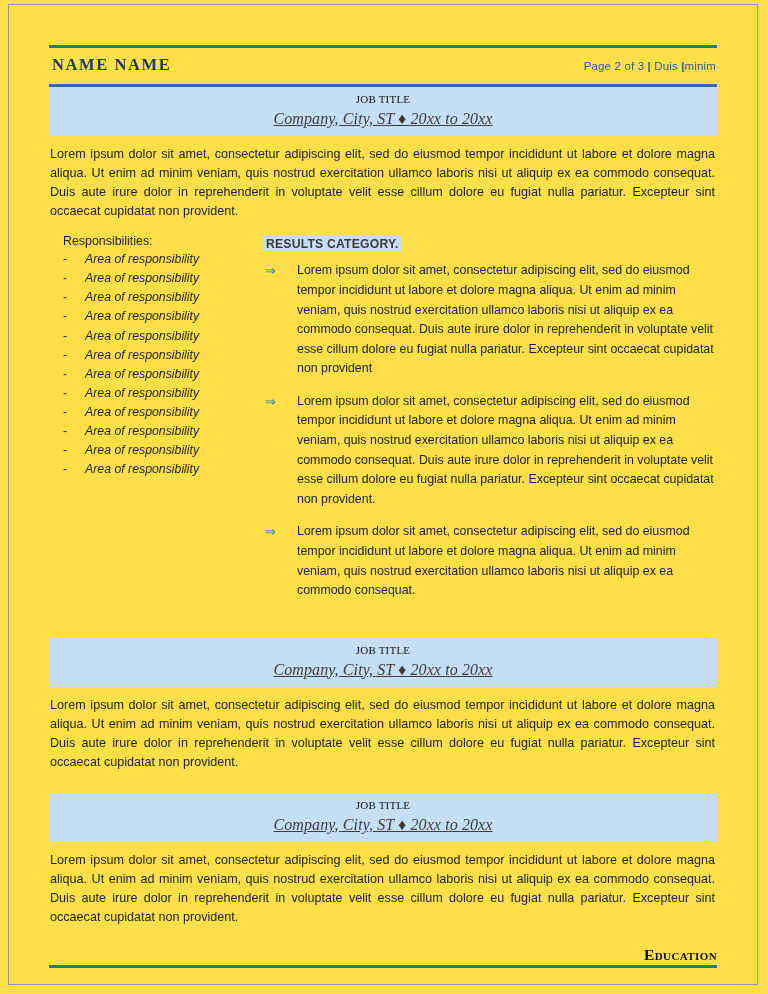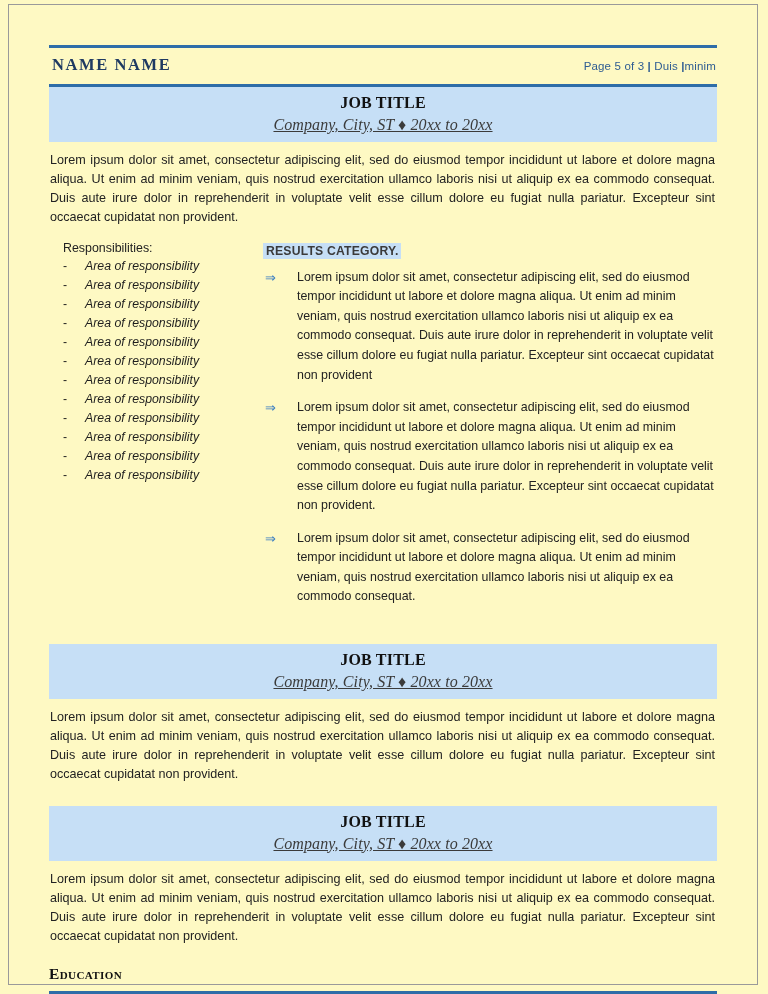--- a/index.html
+++ b/index.html
@@ -10,21 +10,21 @@
   }
   body {
     font-family: "Liberation Sans", sans-serif;
     color: #1a1a1a;
   }
   .page {
     position: relative;
     width: 768px;
     height: 994px;
     box-sizing: border-box;
-    background: #fef9c3;
+    background: #fde047;
     margin: 0 auto;
     overflow: hidden;
   }
   
   .page-border {
     position: absolute;
     left: 8px;
     top: 4px;
     width: 750px;
     height: 981px;
@@ -73,22 +73,22 @@
   
   .job-band {
     background: #c6dff6;
     text-align: center;
     padding: 6px 0 8px 0;
   }
   .job-band.b2 { margin-top: 24px; }
   .job-band.b3 { margin-top: 21px; }
   .job-title {
     font-family: "Liberation Serif", serif;
-    font-weight: bold;
-    font-size: 16px;
+    font-weight: normal;
+    font-size: 11px;
     color: #111111;
     letter-spacing: .2px;
     line-height: 1.25;
   }
   .job-sub {
     font-family: "Liberation Serif", serif;
     font-style: italic;
     font-size: 16px;
     color: #3b3b3b;
     margin-top: 3px;
@@ -159,46 +159,46 @@
   .bullet-text {
     flex: 1 1 auto;
     font-size: 12.4px;
     line-height: 1.58;
     color: #222222;
   }
 
   
   .edu-wrap { margin-top: 19px; }
   .edu-title {
-    text-align: left;
+    text-align: right;
     font-family: "Liberation Serif", serif;
     font-weight: bold;
     font-size: 15.5px;
     color: #111111;
     font-variant: small-caps;
     letter-spacing: .4px;
-    padding-bottom: 8px;
+    padding-bottom: 1px;
   }
   .edu-rule {
     height: 3px;
     background: #2e6da8;
   }
 </style>
 </head>
 <body>
 
 <div class="page">
   <div class="page-border"></div>
 
   <div class="content">
 
     <div class="rule-top"></div>
     <div class="hdr-row">
       <div class="hdr-name">NAME NAME</div>
-      <div class="hdr-meta"><span>Page 5 of 3</span><b> | </b><span>Duis</span><b> |</b><span>minim</span></div>
+      <div class="hdr-meta"><span>Page 2 of 3</span><b> | </b><span>Duis</span><b> |</b><span>minim</span></div>
     </div>
     <div class="rule-bottom"></div>
 
     <div class="job-band b1">
       <div class="job-title">JOB TITLE</div>
       <div class="job-sub">Company, City, ST  ♦ 20xx to 20xx</div>
     </div>
     <div class="body-para">Lorem ipsum dolor sit amet, consectetur adipiscing elit, sed do eiusmod tempor incididunt ut labore et dolore magna aliqua. Ut enim ad minim veniam, quis nostrud exercitation ullamco laboris nisi ut aliquip ex ea commodo consequat. Duis aute irure dolor in reprehenderit in voluptate velit esse cillum dolore eu fugiat nulla pariatur. Excepteur sint occaecat cupidatat non provident.</div>
 
     <div class="cols">

